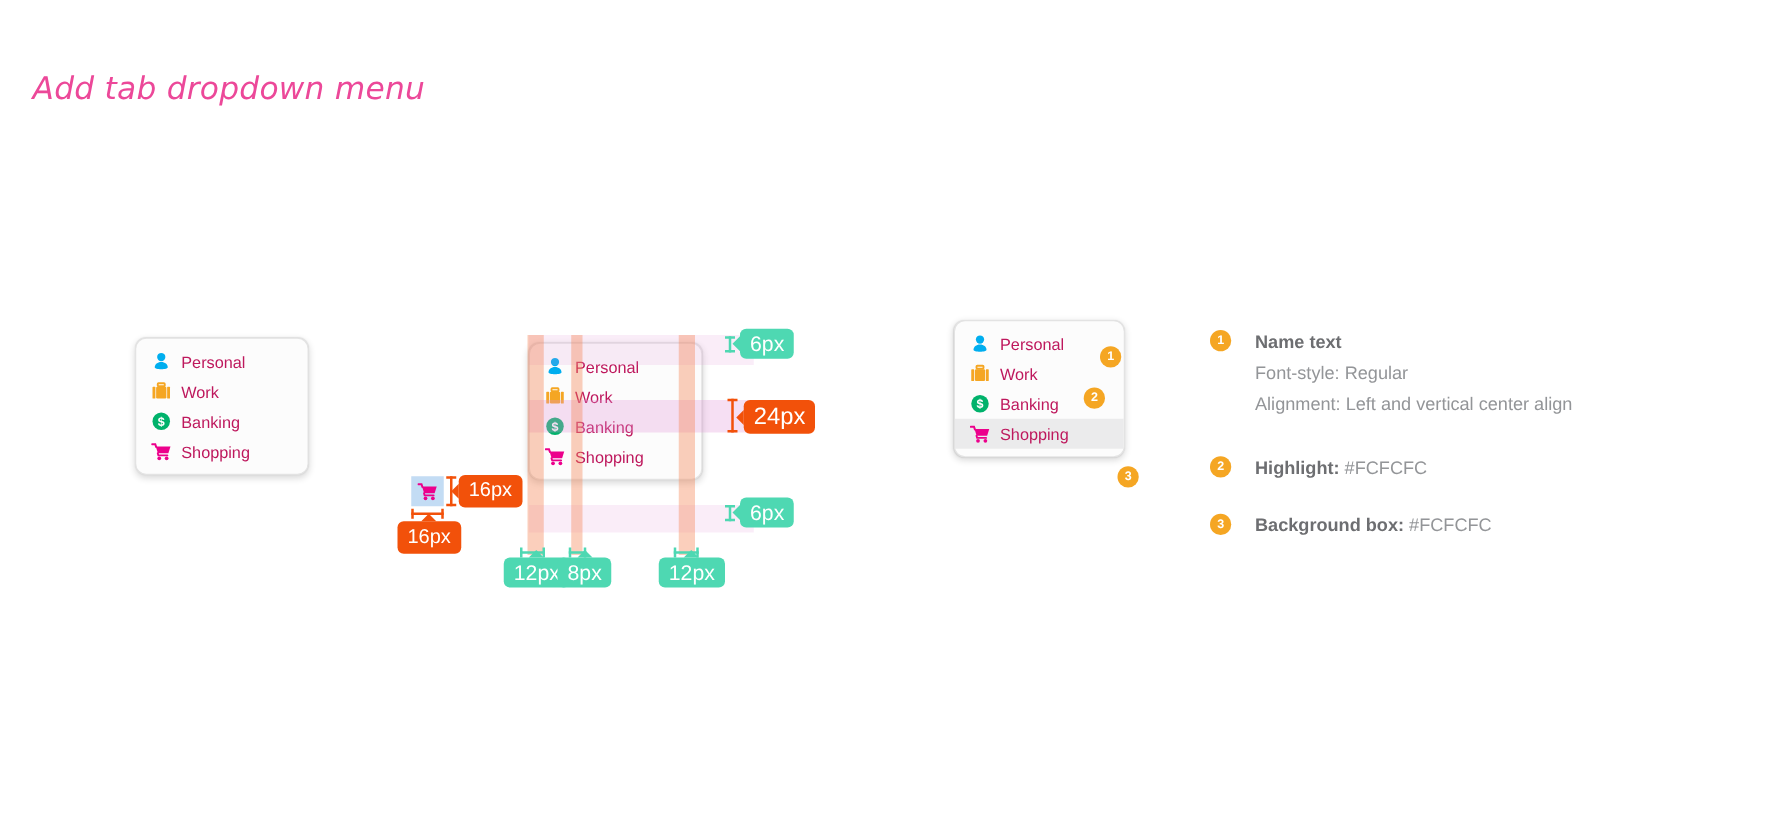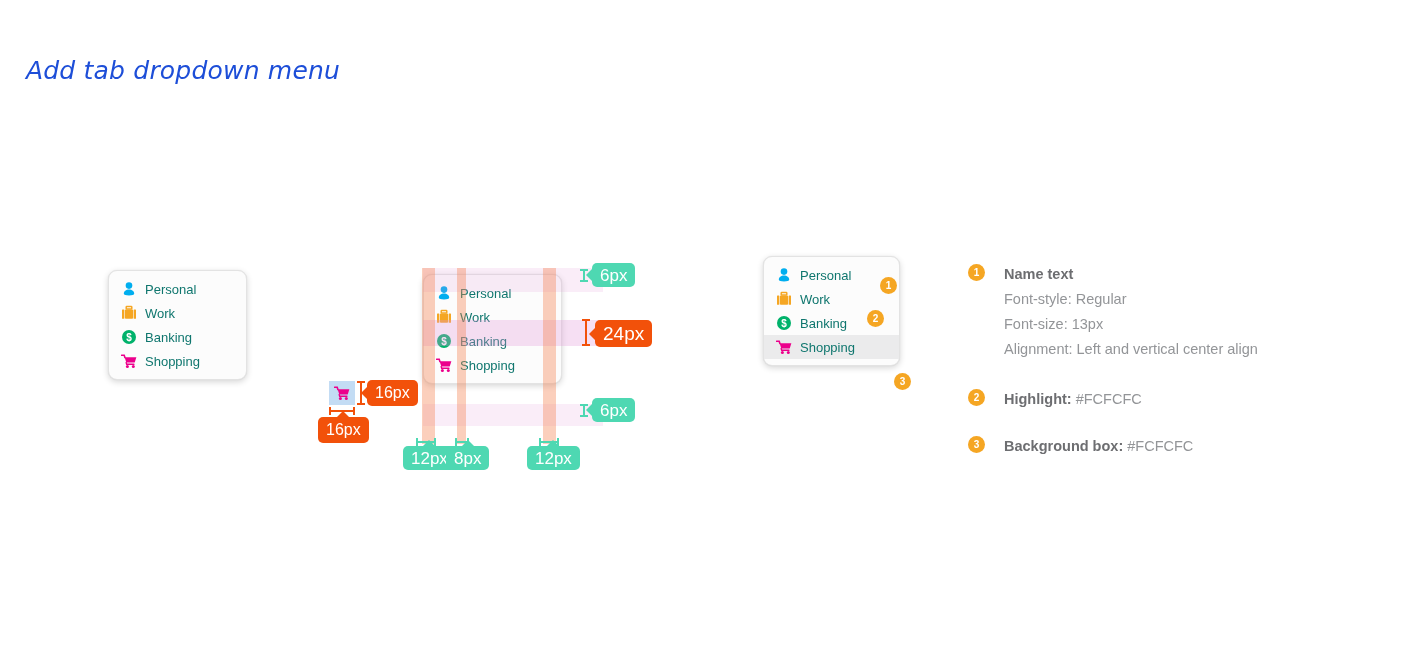--- a/index.html
+++ b/index.html
@@ -11,21 +11,21 @@
     overflow: hidden;
   }
   #stage { position: relative; width: 1424px; height: 657px; }
 
   
   .page-title {
     position: absolute; left: 26px; top: 56px;
     font-family: "DejaVu Sans", sans-serif;
     font-style: italic; font-weight: 300;
     font-size: 25px; letter-spacing: .2px;
-    color: #1d4ed8; white-space: nowrap;
+    color: #ec4899; white-space: nowrap;
   }
 
   
   .menu-card {
     position: absolute;
     background: #fcfcfc;
     border: 1px solid #e3e3e3;
     border-radius: 9px;
     box-shadow: 0 2px 6px rgba(0,0,0,.16), 0 0 1px rgba(0,0,0,.10);
     padding: 6px 0;
@@ -39,21 +39,21 @@
   }
   .menu-row.is-highlight { background: #ebebec; }
   .row-icon {
     width: 16px; height: 16px;
     flex: 0 0 16px;
     display: block; position: relative;
   }
   .row-label {
     margin-left: 8px;
     font-size: 13px; line-height: 1;
-    color: #0f766e;
+    color: #be185d;
     font-family: "Liberation Sans", sans-serif;
   }
 
   
   .ico-svg { width: 16px; height: 16px; display: block; }
 
   
   #card-plain   { left: 108px; top: 270px; width: 139px; }
   #card-measure { left: 423px; top: 274px; width: 139px; }
   #card-callout { left: 763px; top: 256px; width: 137px; }
@@ -394,21 +394,20 @@
   <div class="num-chip" style="left:880px; top:277px;">1</div>
   <div class="num-chip" style="left:867px; top:310px;">2</div>
   <div class="num-chip" style="left:894px; top:373px;">3</div>
 
   <div id="legend">
 
     <div class="legend-item">
       <div class="num-chip">1</div>
       <div class="legend-title">Name text</div>
       <div class="legend-line">Font-style: Regular</div>
-      <div class="legend-line">Font-size: 13px</div>
       <div class="legend-line">Alignment: Left and vertical center align</div>
     </div>
 
     <div class="legend-item" style="margin-top:26px;">
       <div class="num-chip">2</div>
       <div class="legend-title">
         <span>Highlight:</span>
         <span class="val">#FCFCFC</span>
       </div>
     </div>

